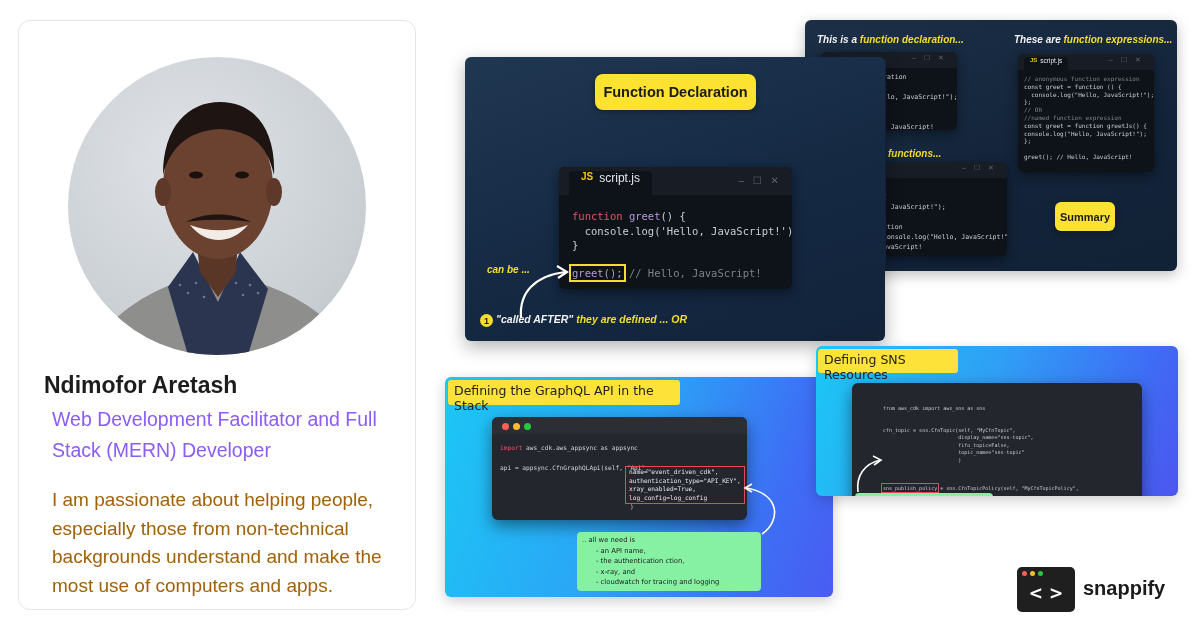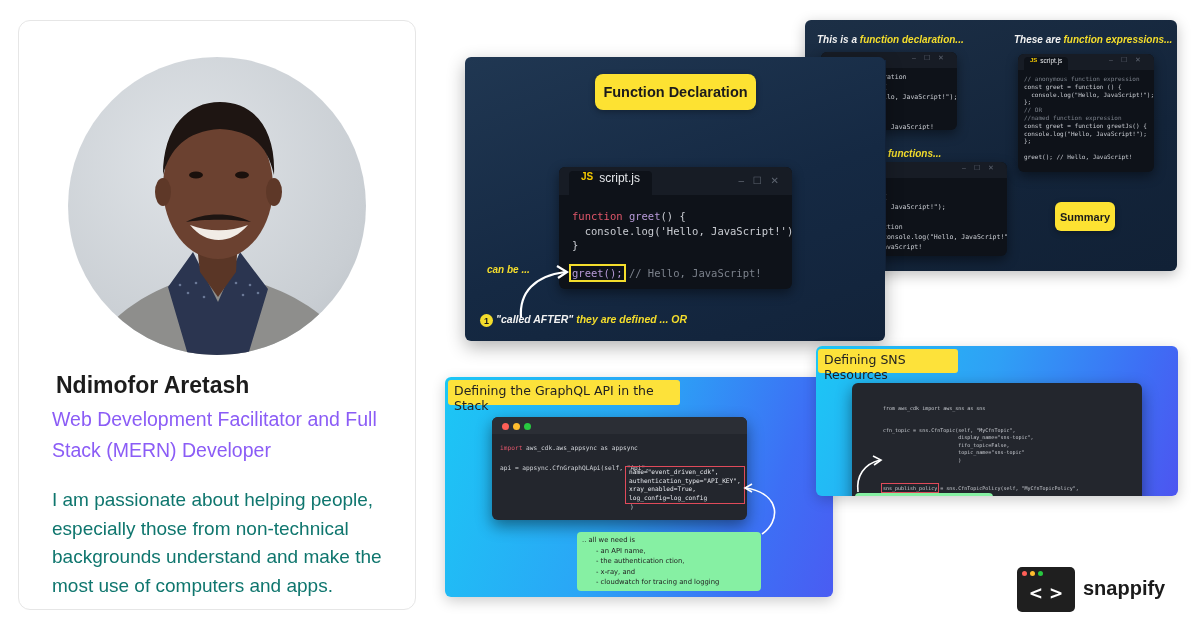--- a/index.html
+++ b/index.html
@@ -1,21 +1,21 @@
 <!DOCTYPE html>
 <html><head>
 <meta charset="utf-8">
 <style>
   *{box-sizing:border-box;margin:0;padding:0}
   html,body{width:1200px;height:630px;background:#ffffff;overflow:hidden;position:relative;font-family:"Liberation Sans",sans-serif}
   .card{position:absolute;left:18px;top:20px;width:398px;height:590px;border:1px solid #e6e6e6;border-radius:12px;background:#fff}
   .avatar{position:absolute;left:68px;top:57px;width:298px;height:298px;border-radius:50%;overflow:hidden;background:radial-gradient(circle at 40% 35%,#dfe3e7 0%,#c9ced3 70%,#b9bfc5 100%)}
-  .name{position:absolute;left:56px;top:372px;font-size:23px;font-weight:bold;color:#1c1c1c}
+  .name{position:absolute;left:44px;top:372px;font-size:23px;font-weight:bold;color:#1c1c1c}
   .role{position:absolute;left:52px;top:404px;width:350px;font-size:19.5px;line-height:31px;color:#8b5cf6}
-  .bio{position:absolute;left:52px;top:486px;width:350px;font-size:19px;line-height:28.5px;color:#0f766e}
+  .bio{position:absolute;left:52px;top:486px;width:350px;font-size:19px;line-height:28.5px;color:#a16207}
 
   .slide{position:absolute;border-radius:6px;overflow:hidden}
   .s-tr{left:805px;top:20px;width:372px;height:251px;background:linear-gradient(160deg,#1c2f46 0%,#13243a 60%,#112136 100%);box-shadow:0 4px 14px rgba(0,0,0,.25)}
   .s-main{left:465px;top:57px;width:420px;height:284px;background:linear-gradient(160deg,#203752 0%,#152943 55%,#12233a 100%);box-shadow:0 6px 18px rgba(0,0,0,.3)}
   .s-gql{left:445px;top:377px;width:388px;height:220px;background:linear-gradient(110deg,#1cc7f5 0%,#2aa6f6 45%,#3d6ff5 80%,#4a5cf2 100%);box-shadow:0 4px 14px rgba(0,0,0,.2)}
   .s-sns{left:816px;top:346px;width:362px;height:150px;background:linear-gradient(110deg,#1cc7f5 0%,#2fa0f5 45%,#3d6ff5 80%,#4d55f0 100%);box-shadow:0 4px 14px rgba(0,0,0,.2)}
 
   .hand{font-family:Liberation Sans, sans-serif;font-style:italic;font-weight:bold}
   .yellow{color:#f4dd2c}
   .white{color:#f2f2f2}

